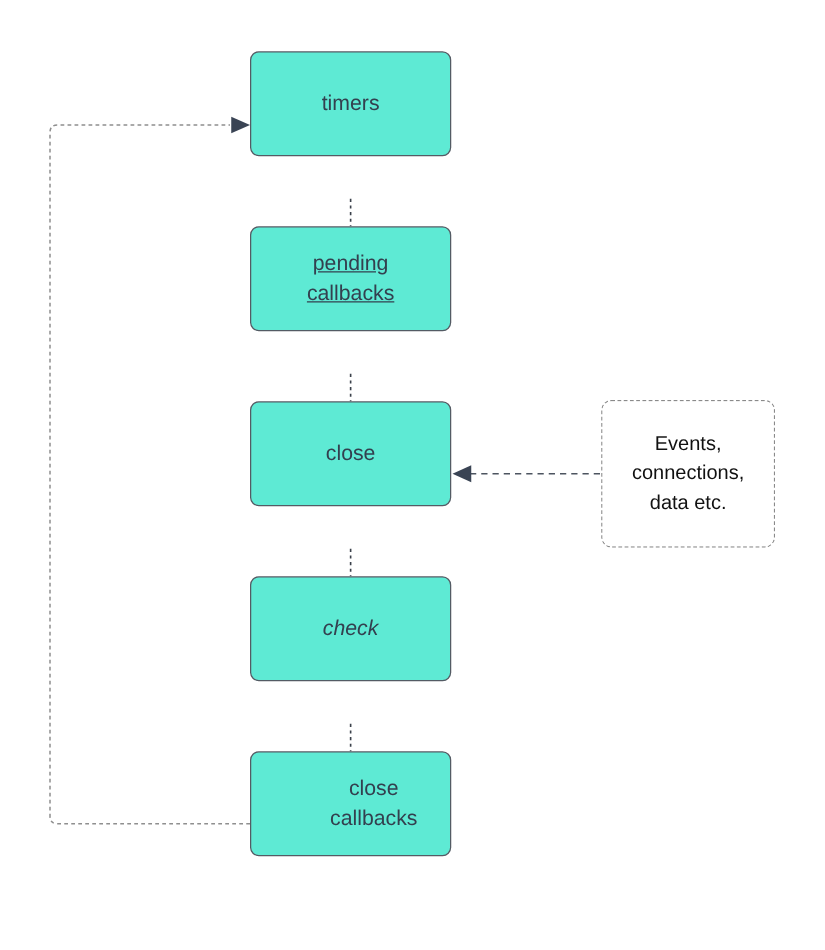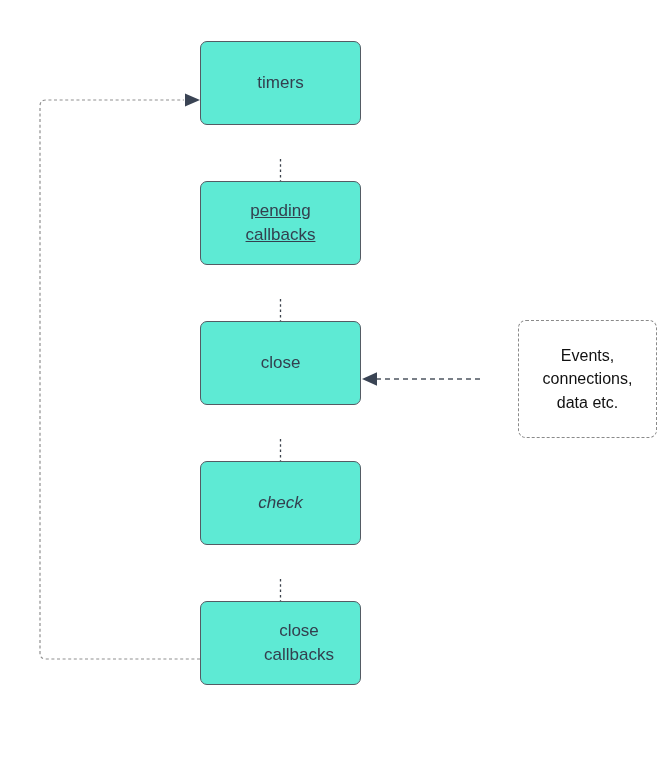--- a/index.html
+++ b/index.html
@@ -57,21 +57,20 @@
     border: 1px dashed #8a8a8a;
     border-radius: 8px;
     display: flex;
     align-items: center;
     justify-content: center;
     text-align: center;
     font-size: 16px;
     line-height: 1.45;
     color: #111111;
     white-space: pre-line;
-    margin-left: 37px;
   }
 </style>
 </head>
 <body>
 
 <div class="canvas">
 
   <svg class="edges-layer" width="660" height="760" viewBox="0 0 660 760">
 
     <line x1="280.5" y1="159" x2="280.5" y2="181" stroke="#3c424c" stroke-width="1.3" stroke-dasharray="2.5 2.8"></line>

